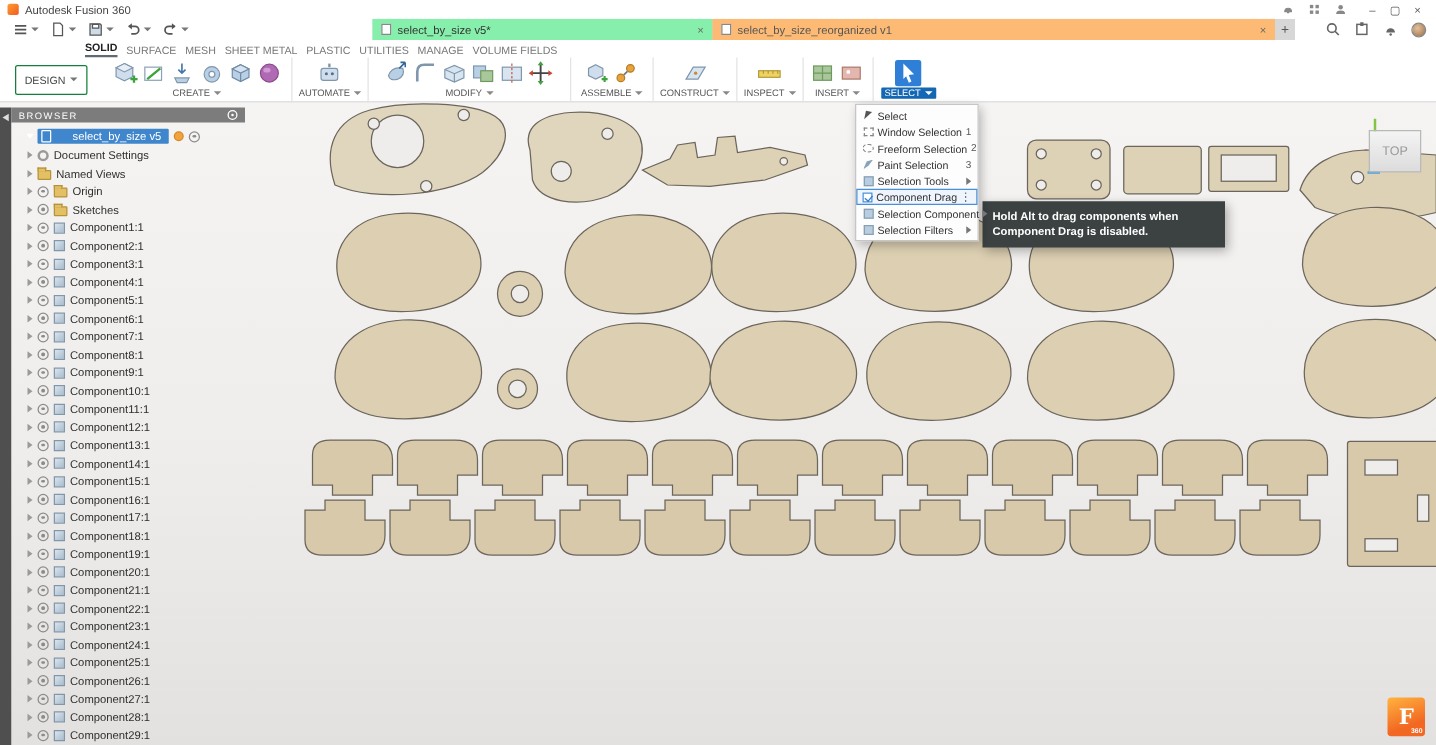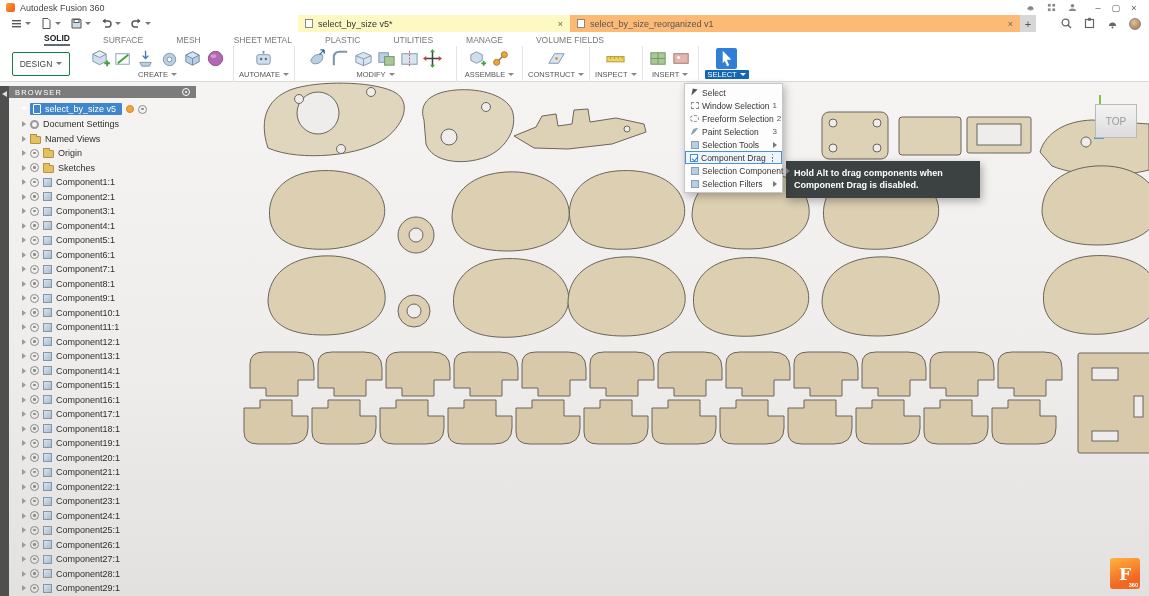--- a/index.html
+++ b/index.html
@@ -14,30 +14,30 @@
   .winbtn{width:18px;text-align:center;font-size:9px;color:#555}
 
   
   .qat{position:absolute;left:0;top:15px;width:100%;height:17px;background:#fff;z-index:43;display:flex;align-items:center}
   .qicons{display:flex;align-items:center;gap:9px;padding-left:10px}
   .qbtn{display:flex;align-items:center;gap:2px}
   svg.qi{width:13px;height:13px}
   .crt{width:0;height:0;border-left:3px solid transparent;border-right:3px solid transparent;border-top:3px solid #777}
   .tabstrip{position:absolute;left:298px;top:15px;height:17px;right:0;background:#d7d7d7;display:flex;align-items:stretch;z-index:43}
   .dtab{display:flex;align-items:center;gap:5px;padding:0 7px;font-size:9px;color:#333}
-  .dtab.active{background:#fef9c3;width:272px}
+  .dtab.active{background:#86efac;width:272px}
   .dtab.inactive{background:#fdba74;width:450px;color:#555}
   .tabic{width:8px;height:9px;border:1px solid #888;background:#fff;flex:none}
   .tabx{margin-left:auto;color:#666;font-size:9px}
   .newtab{width:16px;display:flex;align-items:center;justify-content:center;color:#555;font-size:11px}
   .striperight{flex:1;background:#fff;display:flex;align-items:center;justify-content:flex-end;gap:10px;padding-right:8px}
   .avatar{width:12px;height:12px;border-radius:50%;background:radial-gradient(circle at 40% 35%,#e4c19a,#9a6f4b);border:1px solid #888}
 
   
-  .ribbonrow{position:absolute;left:0;top:32px;width:100%;height:14px;background:#fff;display:flex;align-items:flex-end;gap:33px;padding-left:44px;font-size:8.5px;color:#777;z-index:42}
+  .ribbonrow{position:absolute;left:0;top:32px;width:100%;height:14px;background:#fff;display:flex;align-items:flex-end;gap:7px;padding-left:68px;font-size:8.5px;color:#777;z-index:42}
   .rtab{padding-bottom:1px}
   .rtab.active{color:#222;font-weight:bold;border-bottom:2px solid #5f6a72}
 
   
   .toolbar{position:absolute;left:0;top:46px;width:100%;height:36px;background:#fff;border-bottom:1px solid #d8d8d8;display:flex;align-items:center;z-index:42}
   .designbox{width:58px;height:24px;border:1px solid #15803d;border-radius:2px;display:flex;align-items:center;justify-content:center;gap:4px;font-size:8.5px;color:#444;margin:0 12px;flex:none}
   .tgroup{height:36px;display:flex;flex-direction:column;align-items:center;justify-content:center;border-right:1px solid #e4e4e4;padding:1px 5px 2px}
   .ticons{display:flex;align-items:center;gap:2px}
   .tbico{width:21px;height:21px;flex:none}
   .selbox{background:#2f7fd6;border-radius:2px}
@@ -53,21 +53,21 @@
   
   .leftstrip{position:absolute;left:0;top:86px;width:9px;height:510px;background:#4f4f4f;z-index:20}
   .collapsebtn{position:absolute;left:2px;top:5px;width:0;height:0;border-top:3.5px solid transparent;border-bottom:3.5px solid transparent;border-right:5px solid #ddd}
 
   
   .browser{position:absolute;left:9px;top:86px;width:187px;bottom:16px;z-index:21;font-size:9px;color:#2e2e2e}
   .bheader{height:12px;background:#7c7c7c;color:#fff;font-size:7.5px;letter-spacing:1.2px;display:flex;align-items:center;padding:0 6px}
   .bhead-ic{margin-left:auto;width:8px;height:8px;border:1px solid #fff;border-radius:50%;position:relative}
   .bhead-ic::after{content:"";position:absolute;left:2px;top:2px;width:2px;height:2px;background:#fff;border-radius:50%}
   .rootrow{height:16px;display:flex;align-items:center;gap:4px;padding-left:13px;margin-top:3px}
-  .rootsel{display:flex;align-items:center;gap:4px;background:#3f86cc;color:#fff;padding:1px 6px 1px 3px;border-radius:1px;font-size:9px}
+  .rootsel{display:flex;align-items:center;gap:17px;background:#3f86cc;color:#fff;padding:1px 6px 1px 3px;border-radius:1px;font-size:9px}
   .docic{width:8px;height:10px;border:1px solid #fff;border-radius:1px;flex:none}
   .orangedot{width:8px;height:8px;border-radius:50%;background:#f2a33c;border:1px solid #d2882a;flex:none}
   .trow{display:flex;align-items:center;height:14.5px;gap:4px;padding-left:13px}
   .tri{width:0;height:0;border-top:3px solid transparent;border-bottom:3px solid transparent;border-left:4.5px solid #9a9a9a;flex:none}
   .tri.down{transform:rotate(90deg);border-left-color:#fff}
   .eyeic{width:9px;height:9px;border:1px solid #8b8b8b;border-radius:50%;position:relative;flex:none}
   .eyeic::after{content:"";position:absolute;left:2.2px;top:2.2px;width:2.5px;height:2.5px;border-radius:50%;background:#8b8b8b}
   .gearic{width:9px;height:9px;border:2px solid #9a9a9a;border-radius:50%;flex:none}
   .foldic{width:11px;height:8px;background:#e3c064;border:1px solid #b5923c;border-radius:1px;position:relative;flex:none;margin-top:2px}
   .foldic::before{content:"";position:absolute;left:-1px;top:-3px;width:5px;height:2px;background:#e3c064;border:1px solid #b5923c;border-bottom:none}

